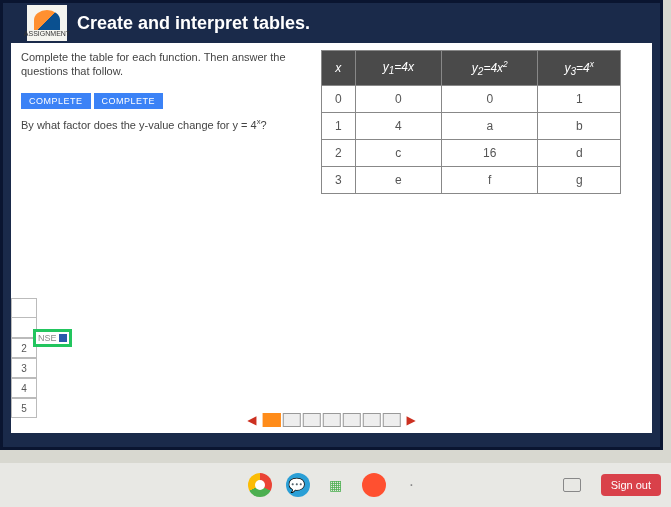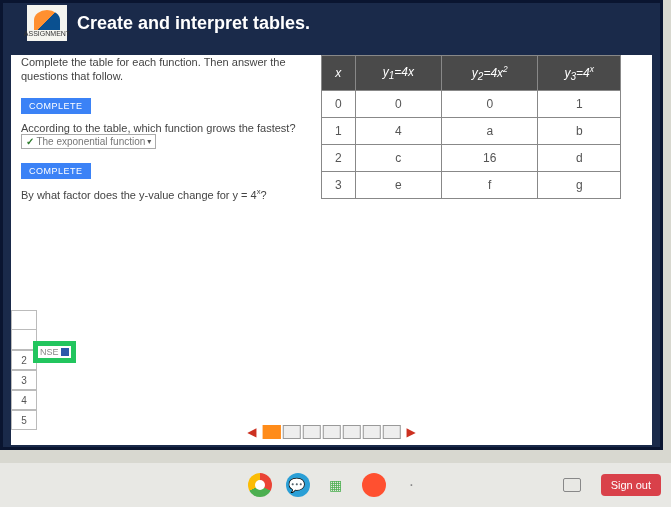--- a/index.html
+++ b/index.html
@@ -42,22 +42,22 @@
     background: linear-gradient(135deg, #ff9030 50%, #0a5090 50%);
     border-radius: 50% 50% 0 0;
   }
   .page-title {
     color: #fff;
     font-weight: bold;
     font-size: 18px;
   }
   .content {
     background: #fff;
-    margin: 12px 8px 8px 8px;
-    padding: 0 10px;
+    margin: 0 8px 8px 8px;
+    padding: 7px 10px;
     height: 390px;
     position: relative;
     display: flex;
     gap: 10px;
   }
   .left { width: 290px; font-size: 11px; color: #444; }
   .right { flex: 1; }
   .instr { margin-bottom: 6px; line-height: 1.3; }
   .fillins { font-size: 11px; line-height: 1.8; }
   .box {
@@ -130,21 +130,21 @@
     background:#fff;
   }
   .nse-tag {
     position:absolute;
     left: 22px;
     top: 286px;
     font-size: 9px;
     background:#fff;
     color:#888;
     padding:1px 2px;
-    border:5px solid #22c55e;
+    border:3px solid #22c55e;
     display:flex;
     align-items:center;
   }
   .nse-tag .sq { width:8px;height:8px;background:#2a5aaa;margin-left:2px;}
 
   .pager {
     position: absolute;
     bottom: 6px;
     left: 50%;
     transform: translateX(-50%);
@@ -203,28 +203,20 @@
     <div class="page-title">Create and interpret tables.</div>
   </div>
 
   <div class="content">
     <div class="left">
       <div class="instr">Complete the table for each function. Then answer the questions that follow.</div>
 
 
       <div class="btn-complete">COMPLETE</div>
 
-      <div class="question">
-        <span>According to the table, which function grows the fastest?</span>
-        <span class="ans-field">
-          <span class="chk-inline">✓</span>
-          <span>The exponential function</span>
-          <span class="dd-arrow">▾</span>
-        </span>
-      </div>
 
       <div class="btn-complete">COMPLETE</div>
 
       <div class="question">
         <span>By what factor does the y-value change for y = 4</span><sup>x</sup><span>?</span>
       </div>
     </div>
 
     <div class="right">
       <table class="grid">

